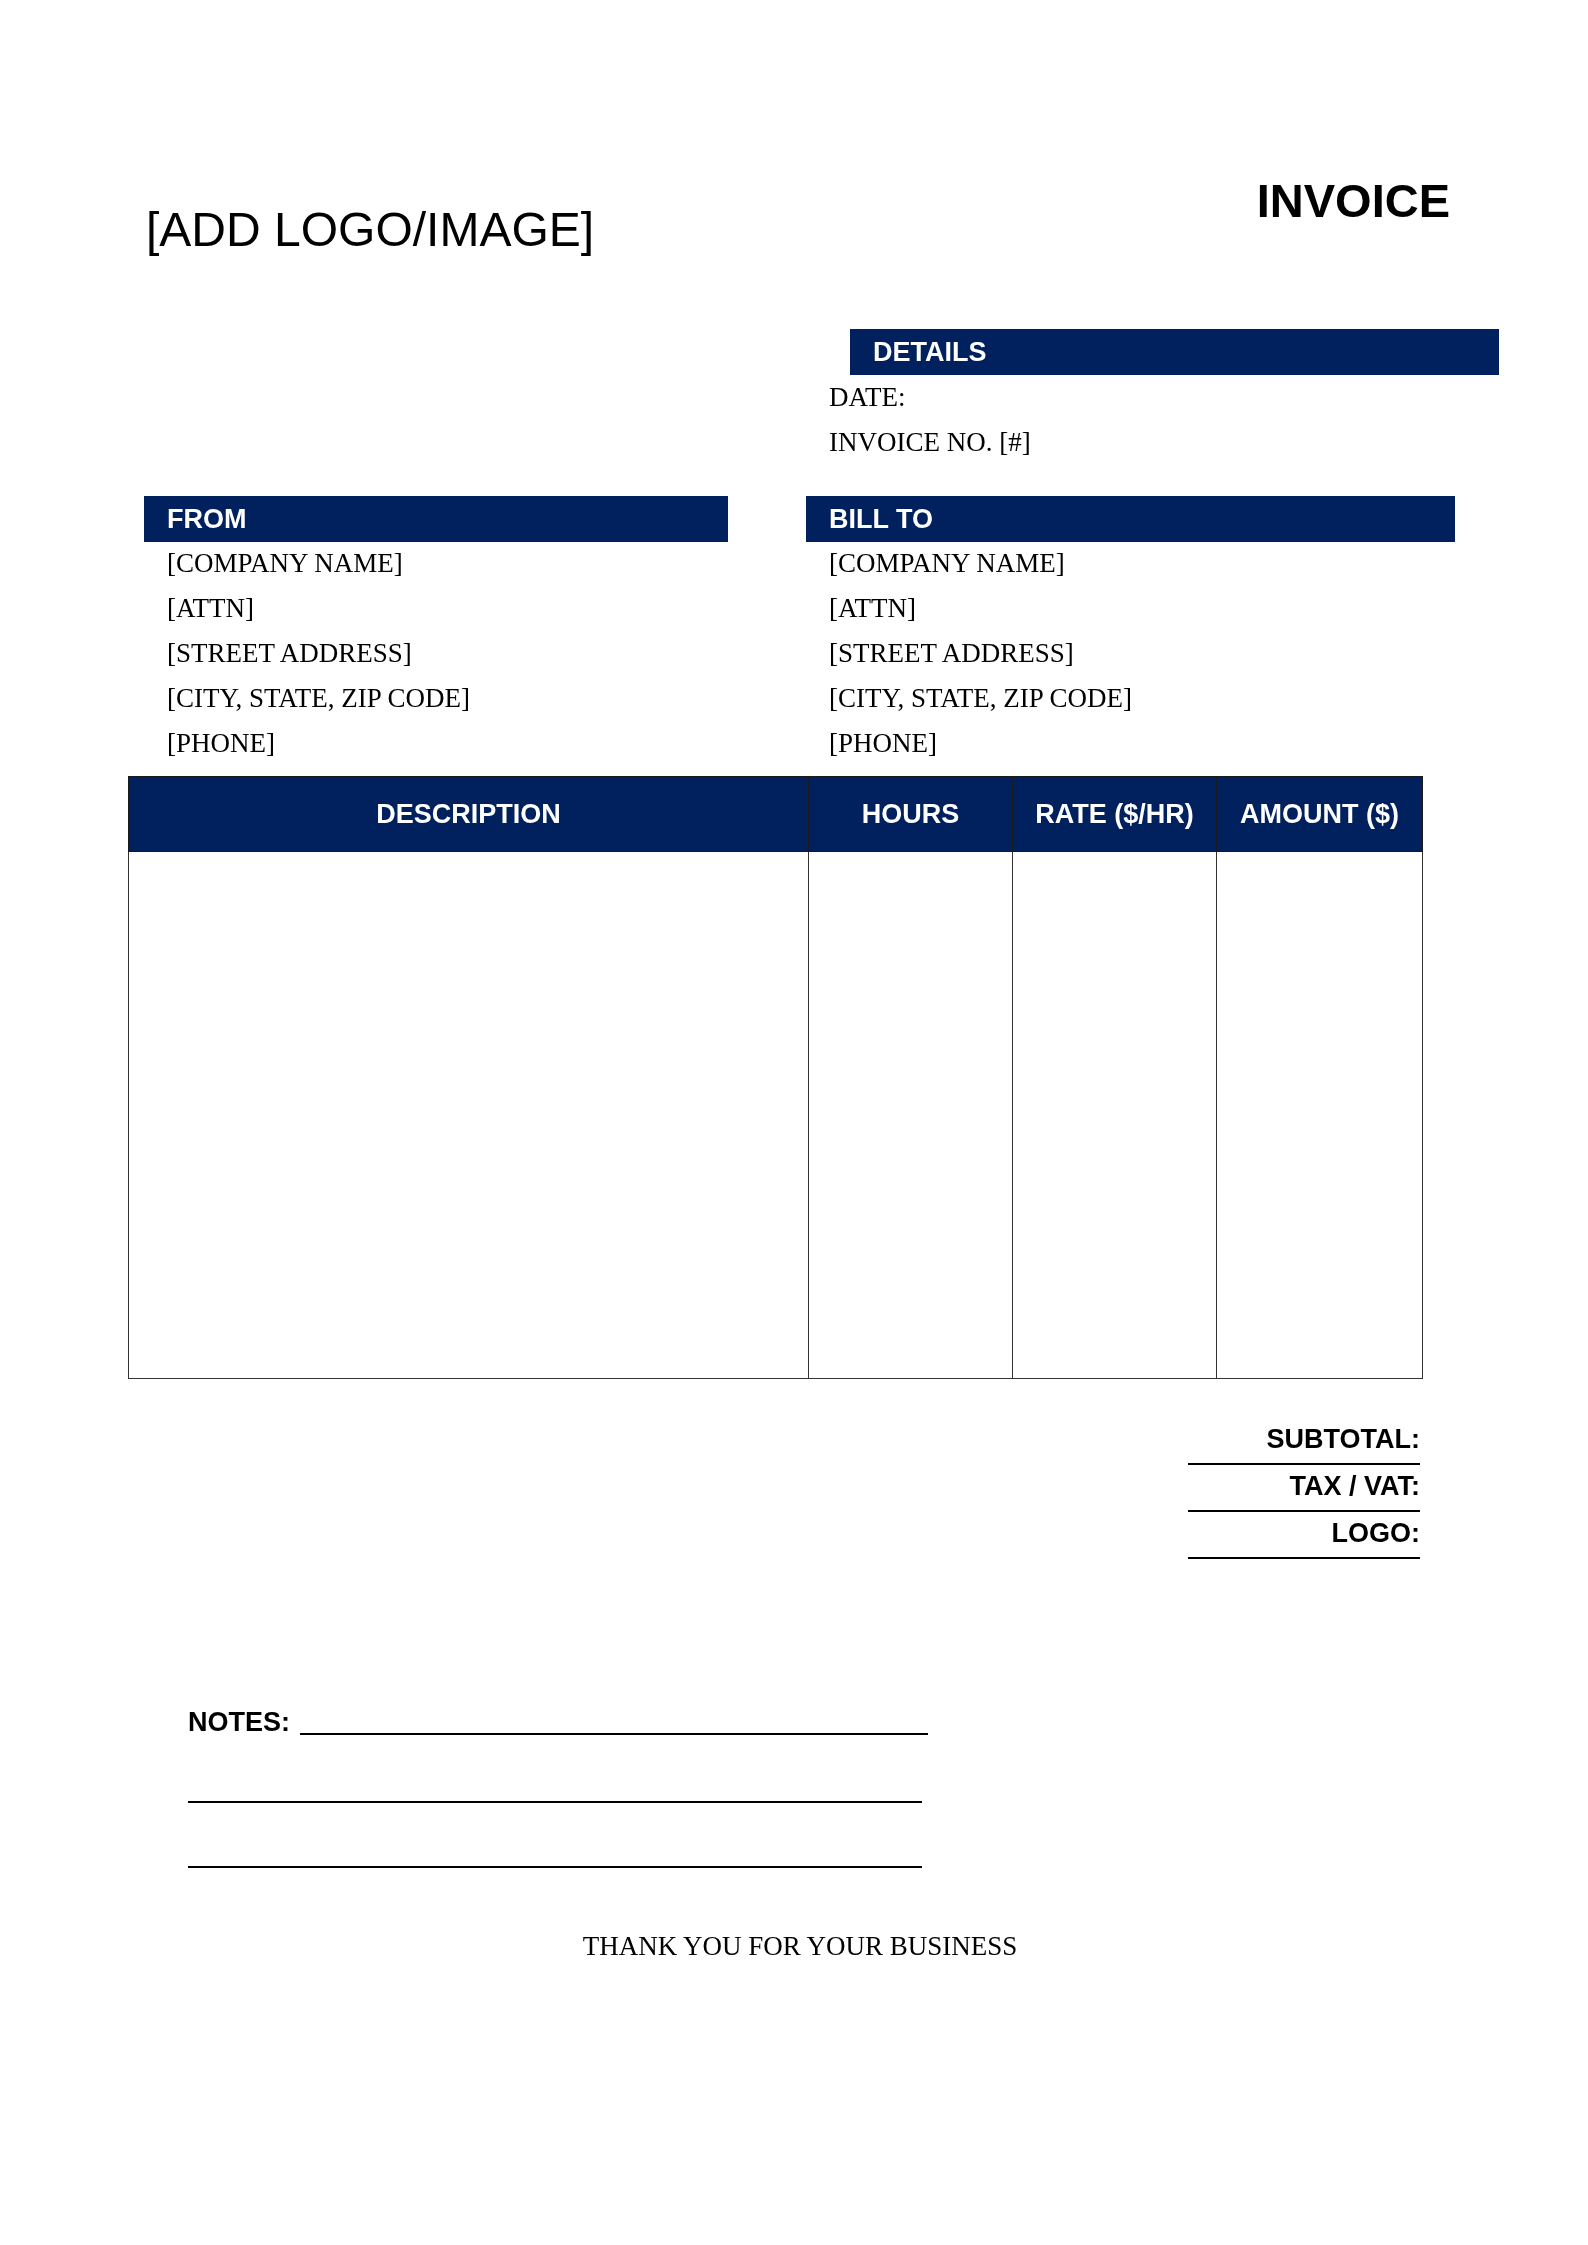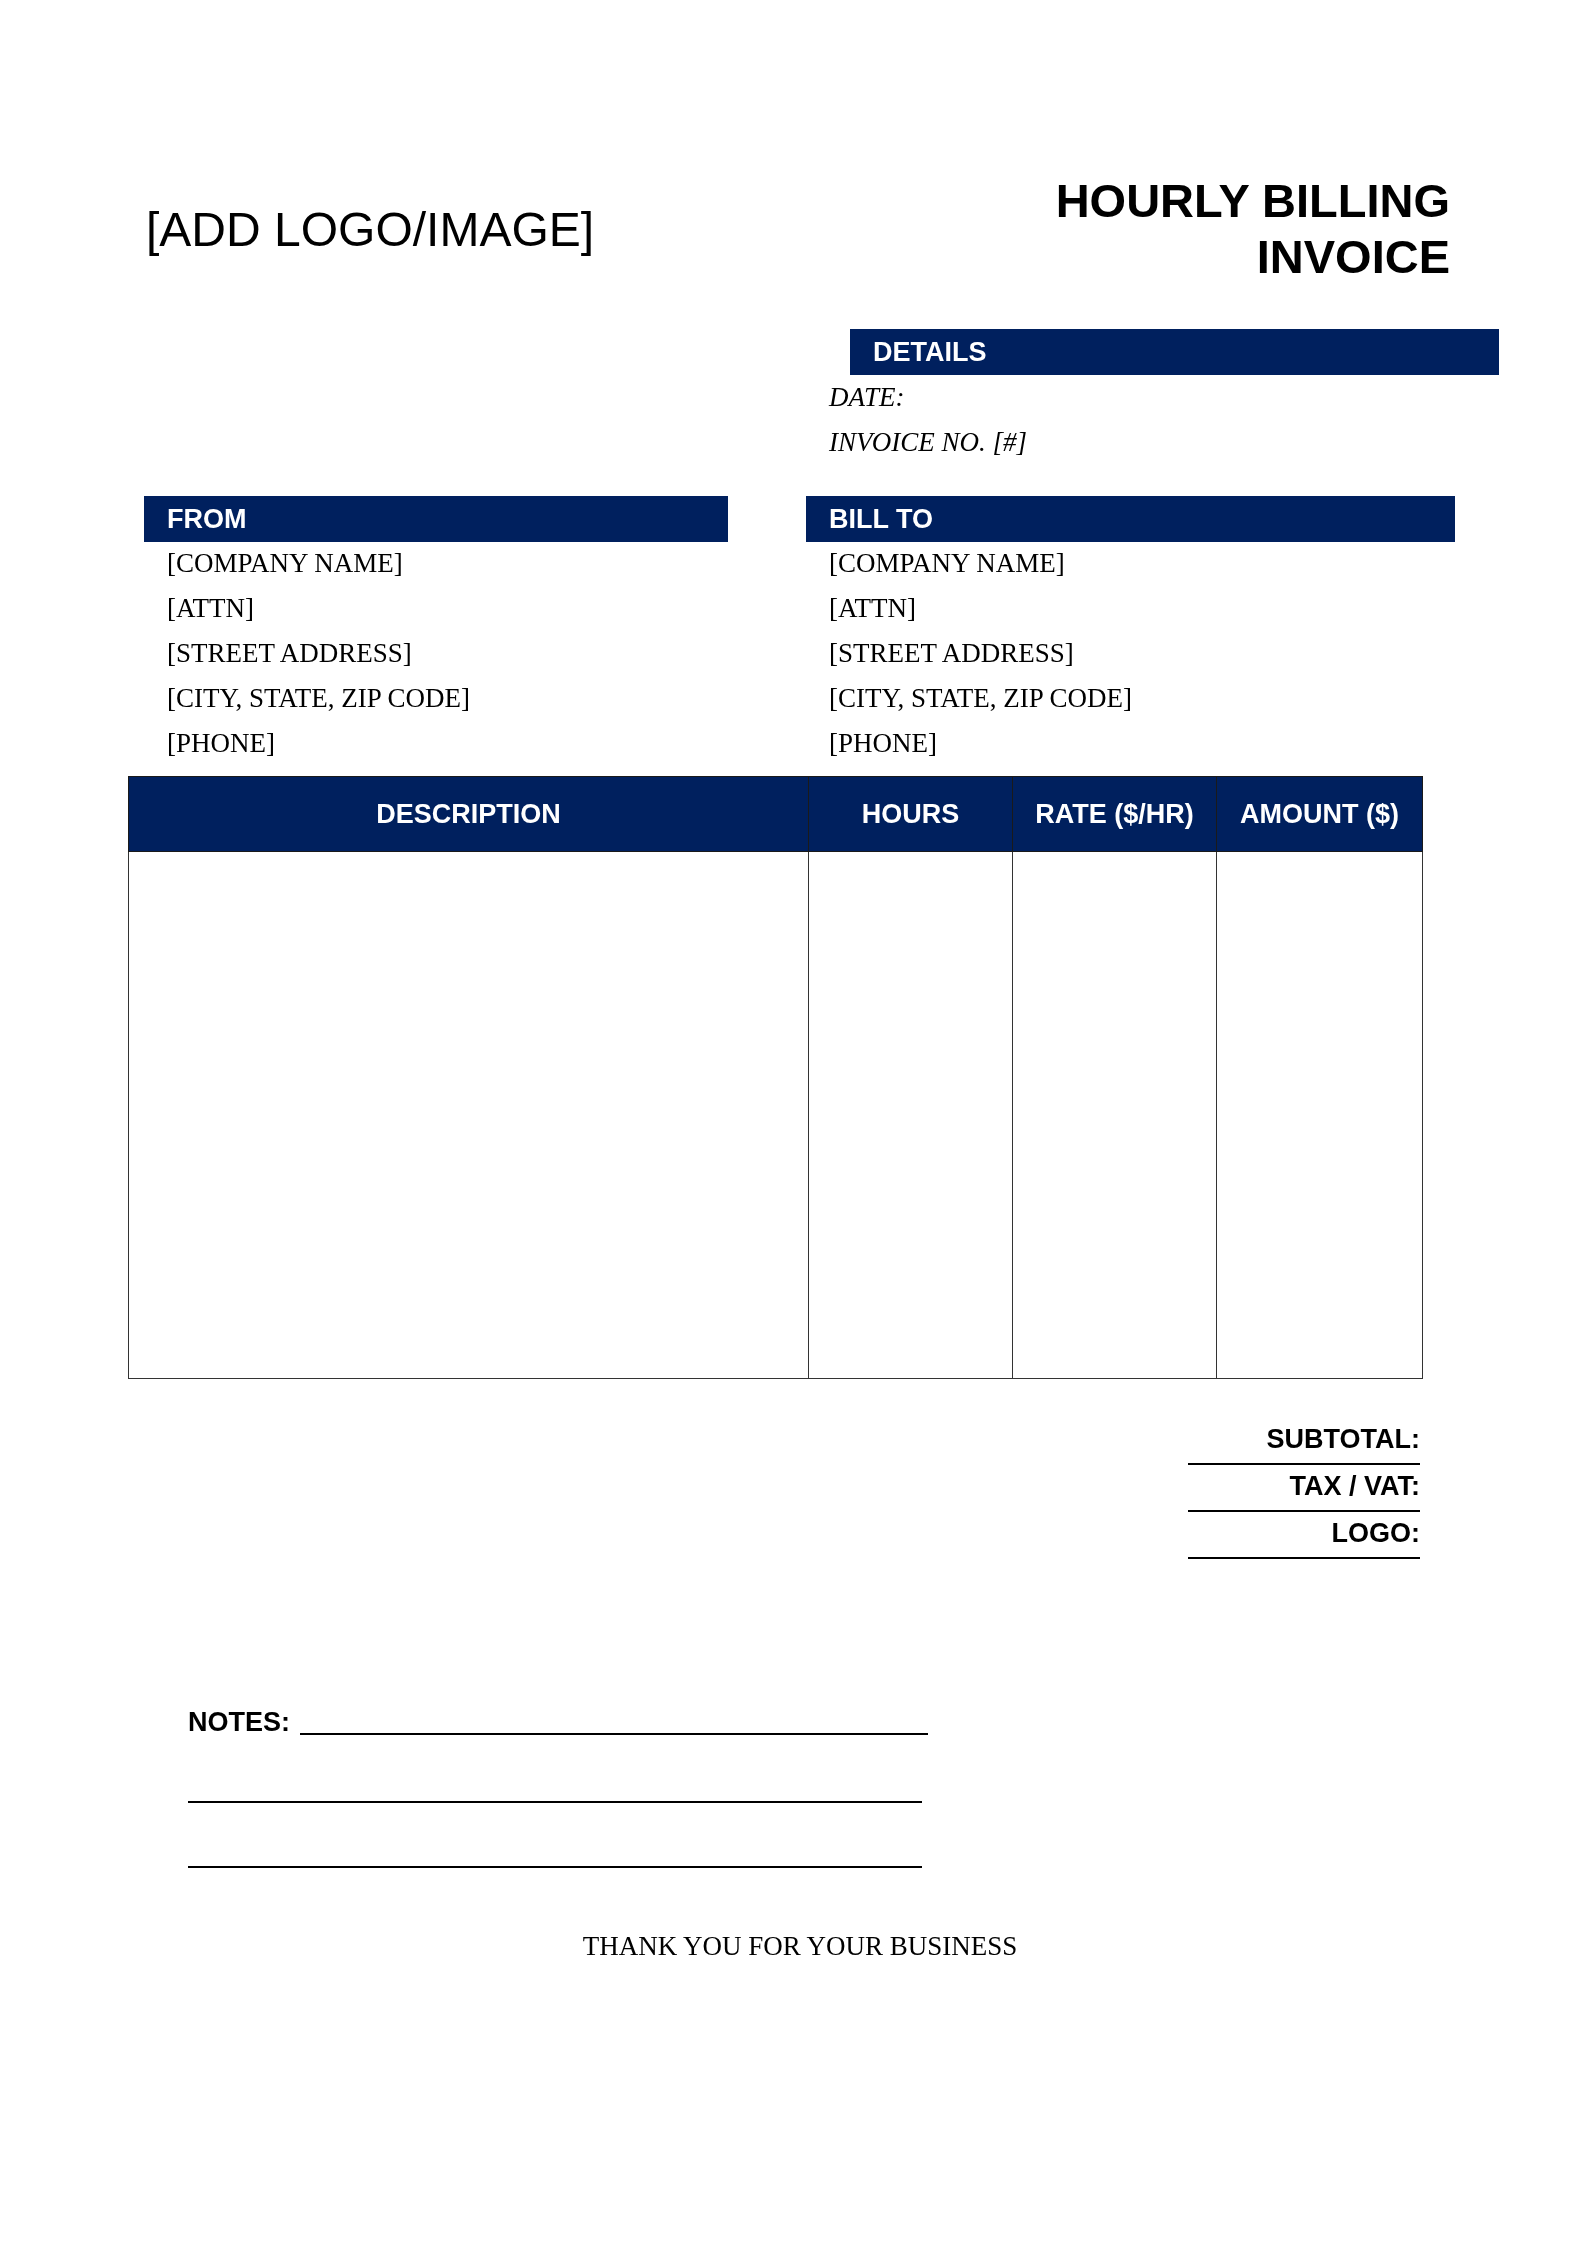--- a/index.html
+++ b/index.html
@@ -8,21 +8,21 @@
   .sans { font-family: "Liberation Sans", sans-serif; }
   .serif { font-family: "Liberation Serif", serif; }
 
   .logo { left: 146px; top: 200px; font-size: 48px; line-height: 60px; white-space: nowrap; }
   .title { right: 138px; top: 173px; width: 600px; text-align: right; font-size: 47px; font-weight: bold; line-height: 56px; }
 
   .bar { background: #00205e; color: #fff; font-weight: bold; font-size: 27px; height: 46px; line-height: 46px; padding-left: 23px; box-sizing: border-box; }
   .field { font-size: 27px; line-height: 45px; padding-left: 23px; white-space: nowrap; }
 
   .details-bar { left: 806px; top: 329px; width: 649px; margin-left: 44px; }
-  .details-list { left: 806px; top: 375px; width: 649px; font-style: italic; }
+  .details-list { left: 806px; top: 375px; width: 649px; }
   .from-bar { left: 144px; top: 496px; width: 584px; }
   .from-list { left: 144px; top: 541px; width: 608px; }
   .billto-bar { left: 806px; top: 496px; width: 649px; }
   .billto-list { left: 806px; top: 541px; width: 649px; }
 
   table.items { position: absolute; left: 128px; top: 776px; width: 1294px; border-collapse: collapse; table-layout: fixed; }
   table.items th { background: #00205e; color: #fff; font-family: "Liberation Sans", sans-serif; font-weight: bold; font-size: 27px; height: 74px; border: 1.5px solid #1a1a1a; text-align: center; padding: 0; }
   table.items td { height: 526px; border: 1.5px solid #333; padding: 0; }
 
   .totals { left: 980px; top: 1422px; width: 440px; }
@@ -37,21 +37,20 @@
   .notes-extra { width: 734px; border-bottom: 2.5px solid #000; height: 2px; }
 
   .thanks { left: 0; width: 1600px; top: 1928px; text-align: center; font-size: 27px; line-height: 36px; }
 </style>
 </head>
 <body>
 
 <div class="abs sans logo">[ADD LOGO/IMAGE]</div>
 
 <div class="abs sans title">
-  <div>HOURLY BILLING</div>
   <div>INVOICE</div>
 </div>
 
 <div class="abs sans bar details-bar">DETAILS</div>
 <div class="abs serif details-list">
   <div class="field">DATE:</div>
   <div class="field">INVOICE NO. [#]</div>
 </div>
 
 <div class="abs sans bar from-bar">FROM</div>

